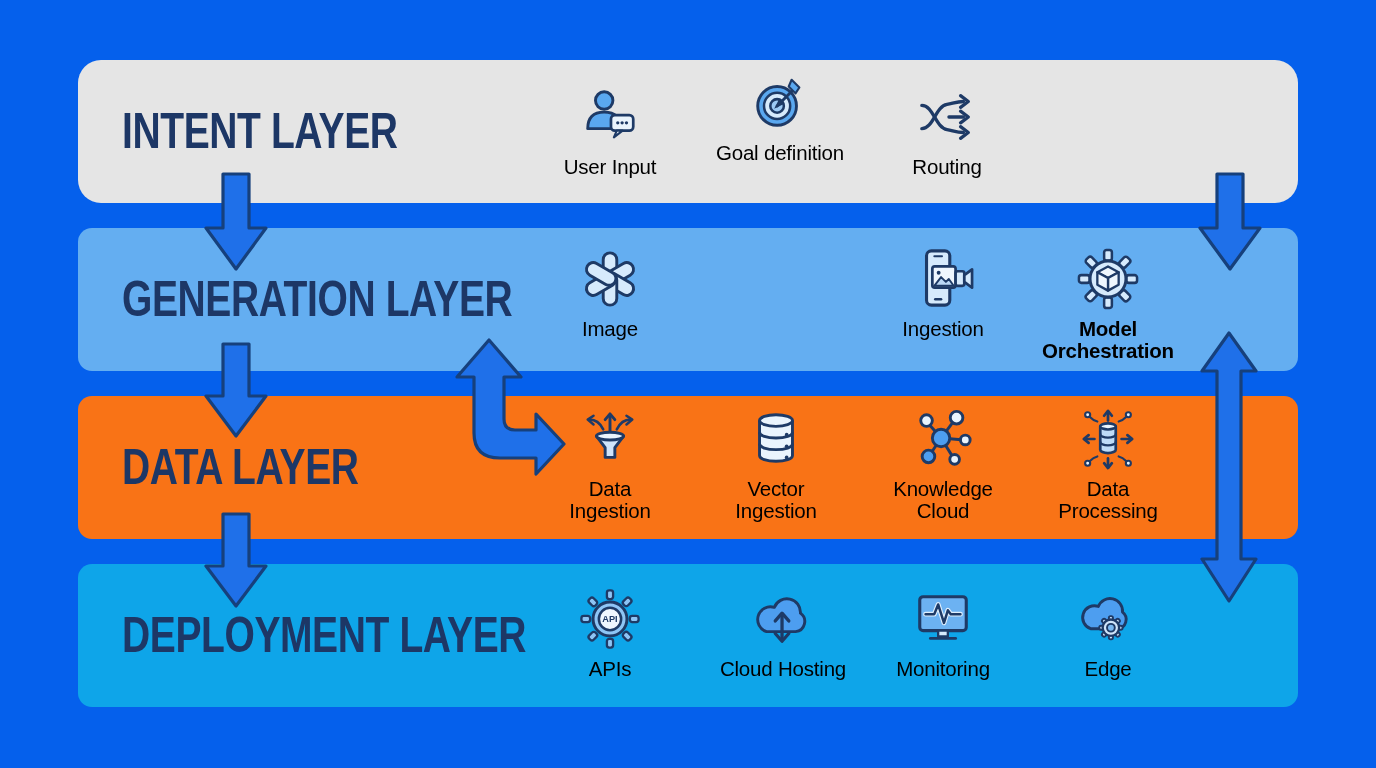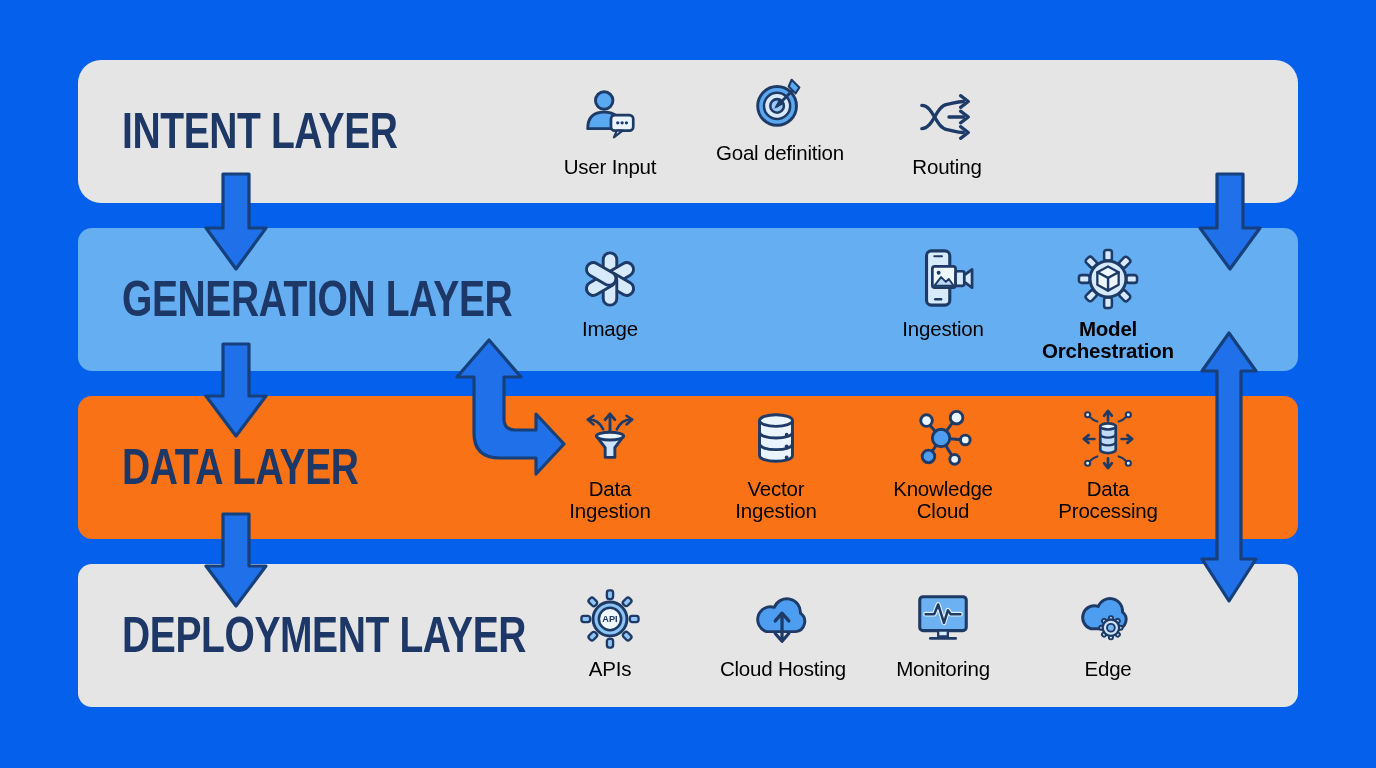--- a/index.html
+++ b/index.html
@@ -2,21 +2,21 @@
 <html><head>
 <meta charset="utf-8">
 <style>
   html,body{margin:0;padding:0;}
   body{width:1376px;height:768px;overflow:hidden;background:#0560ec;font-family:"Liberation Sans",sans-serif;}
   .stage{position:relative;width:1376px;height:768px;background:#0560ec;}
   .bar{position:absolute;left:78px;width:1220px;height:143px;border-radius:14px;}
   .bar-intent{top:60px;background:#e5e5e5;border-radius:23px;}
   .bar-generation{top:228px;background:#64aef1;}
   .bar-data{top:396px;background:#f97316;}
-  .bar-deployment{top:564px;background:#e5e5e5;}
+  .bar-deployment{top:564px;background:#0ea5e9;}
   .layer-title{
     position:absolute;left:44px;top:50%;
     transform:translateY(-52%) scaleX(0.78);transform-origin:left center;
     font-size:50px;font-weight:bold;letter-spacing:-0.5px;
     color:#1d3766;white-space:nowrap;
   }
   .item{position:absolute;width:170px;text-align:center;}
   .item .icon{width:62px;height:62px;margin:0 auto;}
   .item .icon svg{width:62px;height:62px;display:block;}
   .item .label{

